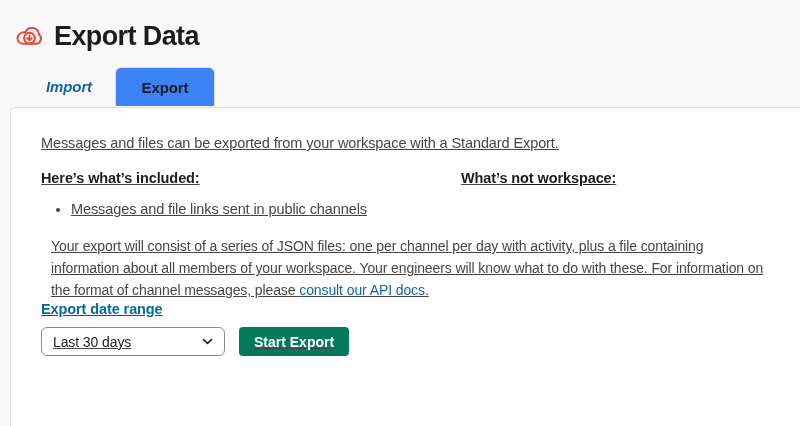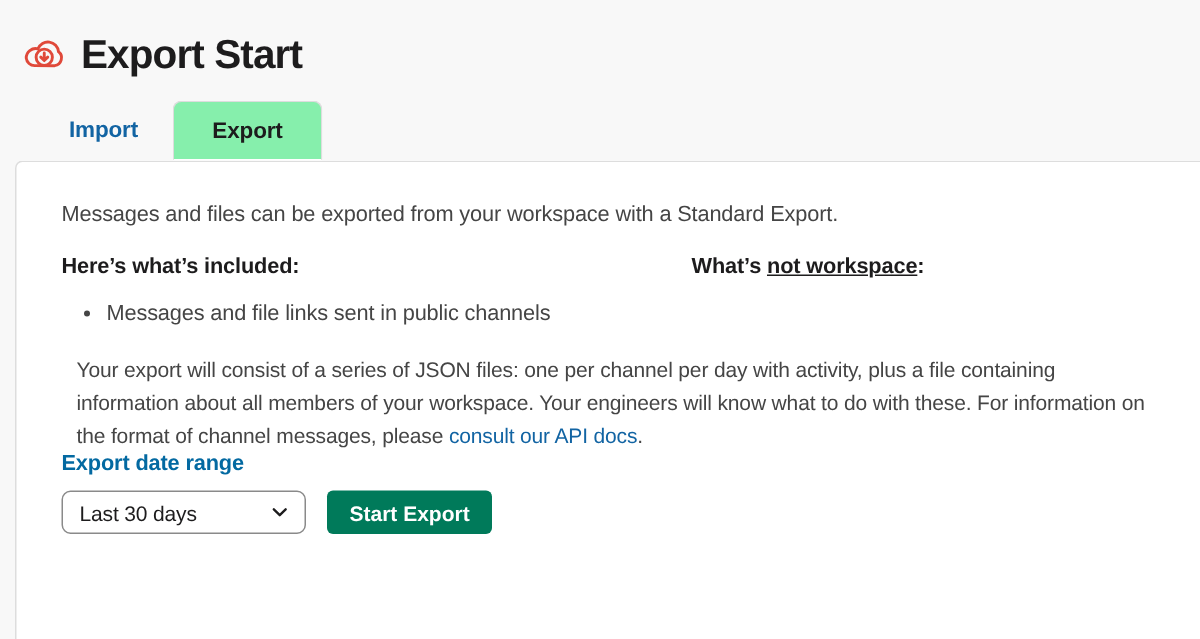--- a/index.html
+++ b/index.html
@@ -19,53 +19,53 @@
   .page-title {
     margin: 0; font-size: 27px; font-weight: 700; color: #1d1c1d; letter-spacing: -0.6px;
   }
 
   
   .tabbar { display: flex; margin-top: 15px; padding-left: 23px; position: relative; z-index: 2; }
   .tab {
     height: 40px; line-height: 40px; text-align: center;
     font-size: 15px; font-weight: 700; cursor: pointer;
   }
-  .tab-inactive { width: 92px; color: #1264a3; }
+  .tab-inactive { width: 92px; color: #1264a3; font-style: italic; }
   .tab-active {
-    width: 100px; color: #1d1c1d; background: #86efac;
+    width: 100px; color: #1d1c1d; background: #3b82f6;
     border: 1px solid #ddd; border-bottom: 1px solid #fff;
     border-radius: 6px 6px 0 0; margin-bottom: -1px;
   }
 
   
   .panel {
     margin-left: 10px; background: #fff;
     border-top: 1px solid #ddd; border-left: 1px solid #ddd;
     border-top-left-radius: 5px;
     min-height: 319px; padding: 25px 30px 0 30px;
-    position: relative; z-index: 1;
+    position: relative; z-index: 1; text-decoration: underline;
   }
 
   .intro { margin: 0; font-size: 14.5px; line-height: 20px; }
 
   .columns { display: flex; margin-top: 17px; gap: 43px; }
   .col-left { width: 377px; }
   .col-right { flex: 1; }
   .col-heading { margin: 0; font-size: 14.5px; font-weight: 700; color: #1d1c1d; }
   .col-heading .u { text-decoration: underline; }
   .panel ul { margin: 13px 0 0 0; padding-left: 30px; }
   .panel li { font-size: 14.5px; line-height: 21px; }
 
   .details { margin: 15px 0 0 10px; max-width: 745px; font-size: 14px; line-height: 22px; letter-spacing: -0.1px; }
   .details a { color: #1264a3; text-decoration: none; cursor: pointer; }
 
   .range-label { font-size: 14.5px; font-weight: 700; color: #0369a1; }
   .controls { display: flex; align-items: center; gap: 14px; margin-top: 10px; }
   .select {
-    width: 163px; height: 29px; background: #fff;
+    width: 184px; height: 29px; background: #fff;
     border: 1px solid #8a8a8a; border-radius: 6px;
     display: flex; align-items: center; justify-content: space-between;
     padding: 0 11px; font-size: 14px; color: #1d1c1d; cursor: pointer;
   }
   .chev { display: inline-flex; width: 11px; height: 7px; color: #1d1c1d; }
   .chev svg { width: 100%; height: 100%; }
   .btn-start {
     height: 29px; padding: 0 15px; background: #007a5a; color: #fff;
     border: none; border-radius: 4px; font-family: inherit;
     font-size: 14px; font-weight: 700; cursor: pointer; letter-spacing: 0;
@@ -75,21 +75,21 @@
 <body>
 
 <div class="header">
   <span class="cloud-icon">
     <svg viewBox="0 0 32 28" fill="none" stroke="currentColor" stroke-width="2">
       <path d="M25.8 11.4a7.3 7.3 0 0 0-14.1-2A6.5 6.5 0 0 0 3.6 15.8 5.9 5.9 0 0 0 9.4 21h13.8a5.4 5.4 0 0 0 2.6-9.6z"></path>
       <circle cx="16" cy="15.2" r="5.6"></circle>
       <path d="M16 12.2v5.2M13.6 15.1l2.4 2.4 2.4-2.4" stroke-linecap="round" stroke-linejoin="round"></path>
     </svg>
   </span>
-  <h1 class="page-title">Export Start</h1>
+  <h1 class="page-title">Export Data</h1>
 </div>
 
 <div class="tabbar">
   <div class="tab tab-inactive">Import</div>
   <div class="tab tab-active">Export</div>
 </div>
 
 <div class="panel">
 
   <p class="intro">Messages and files can be exported from your workspace with a Standard Export.</p>

